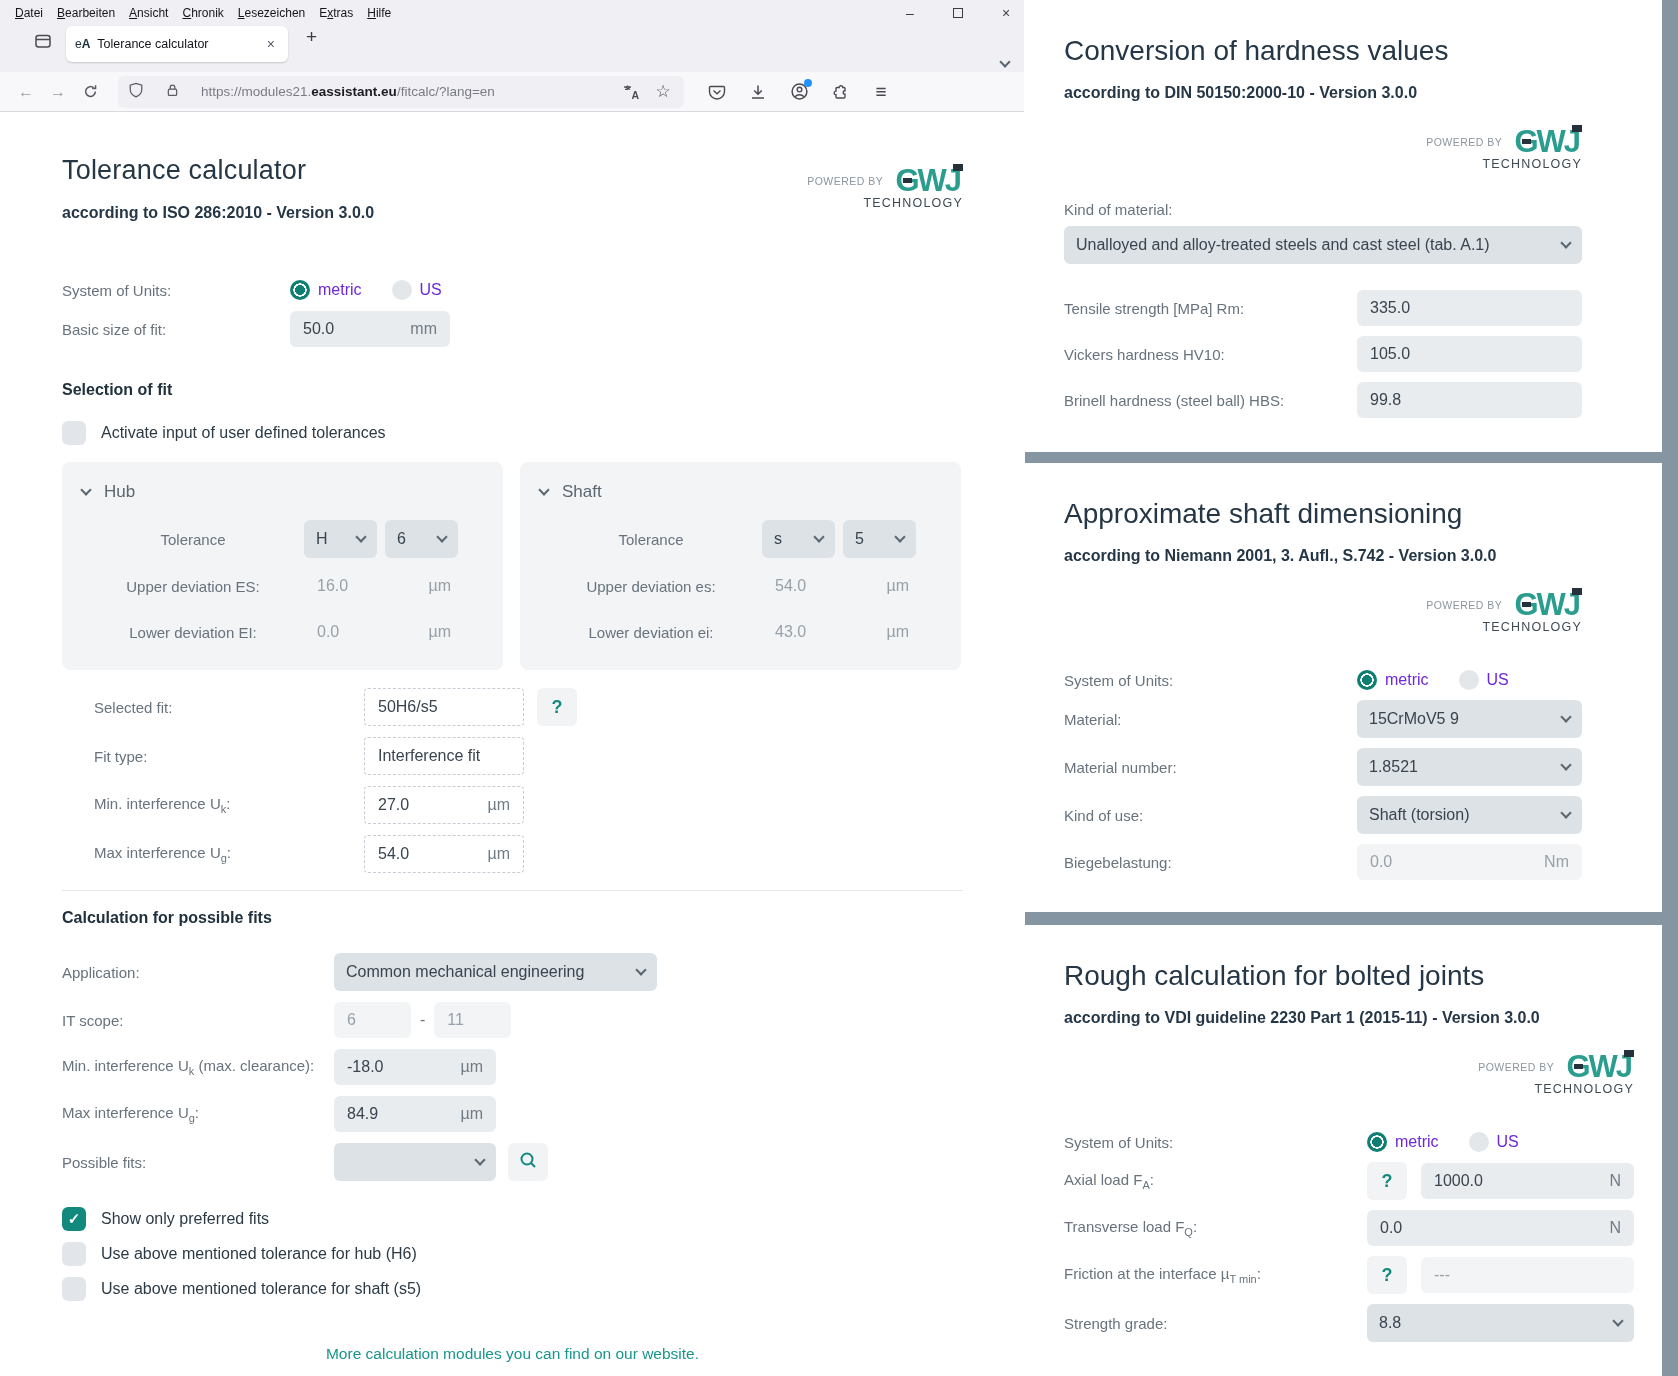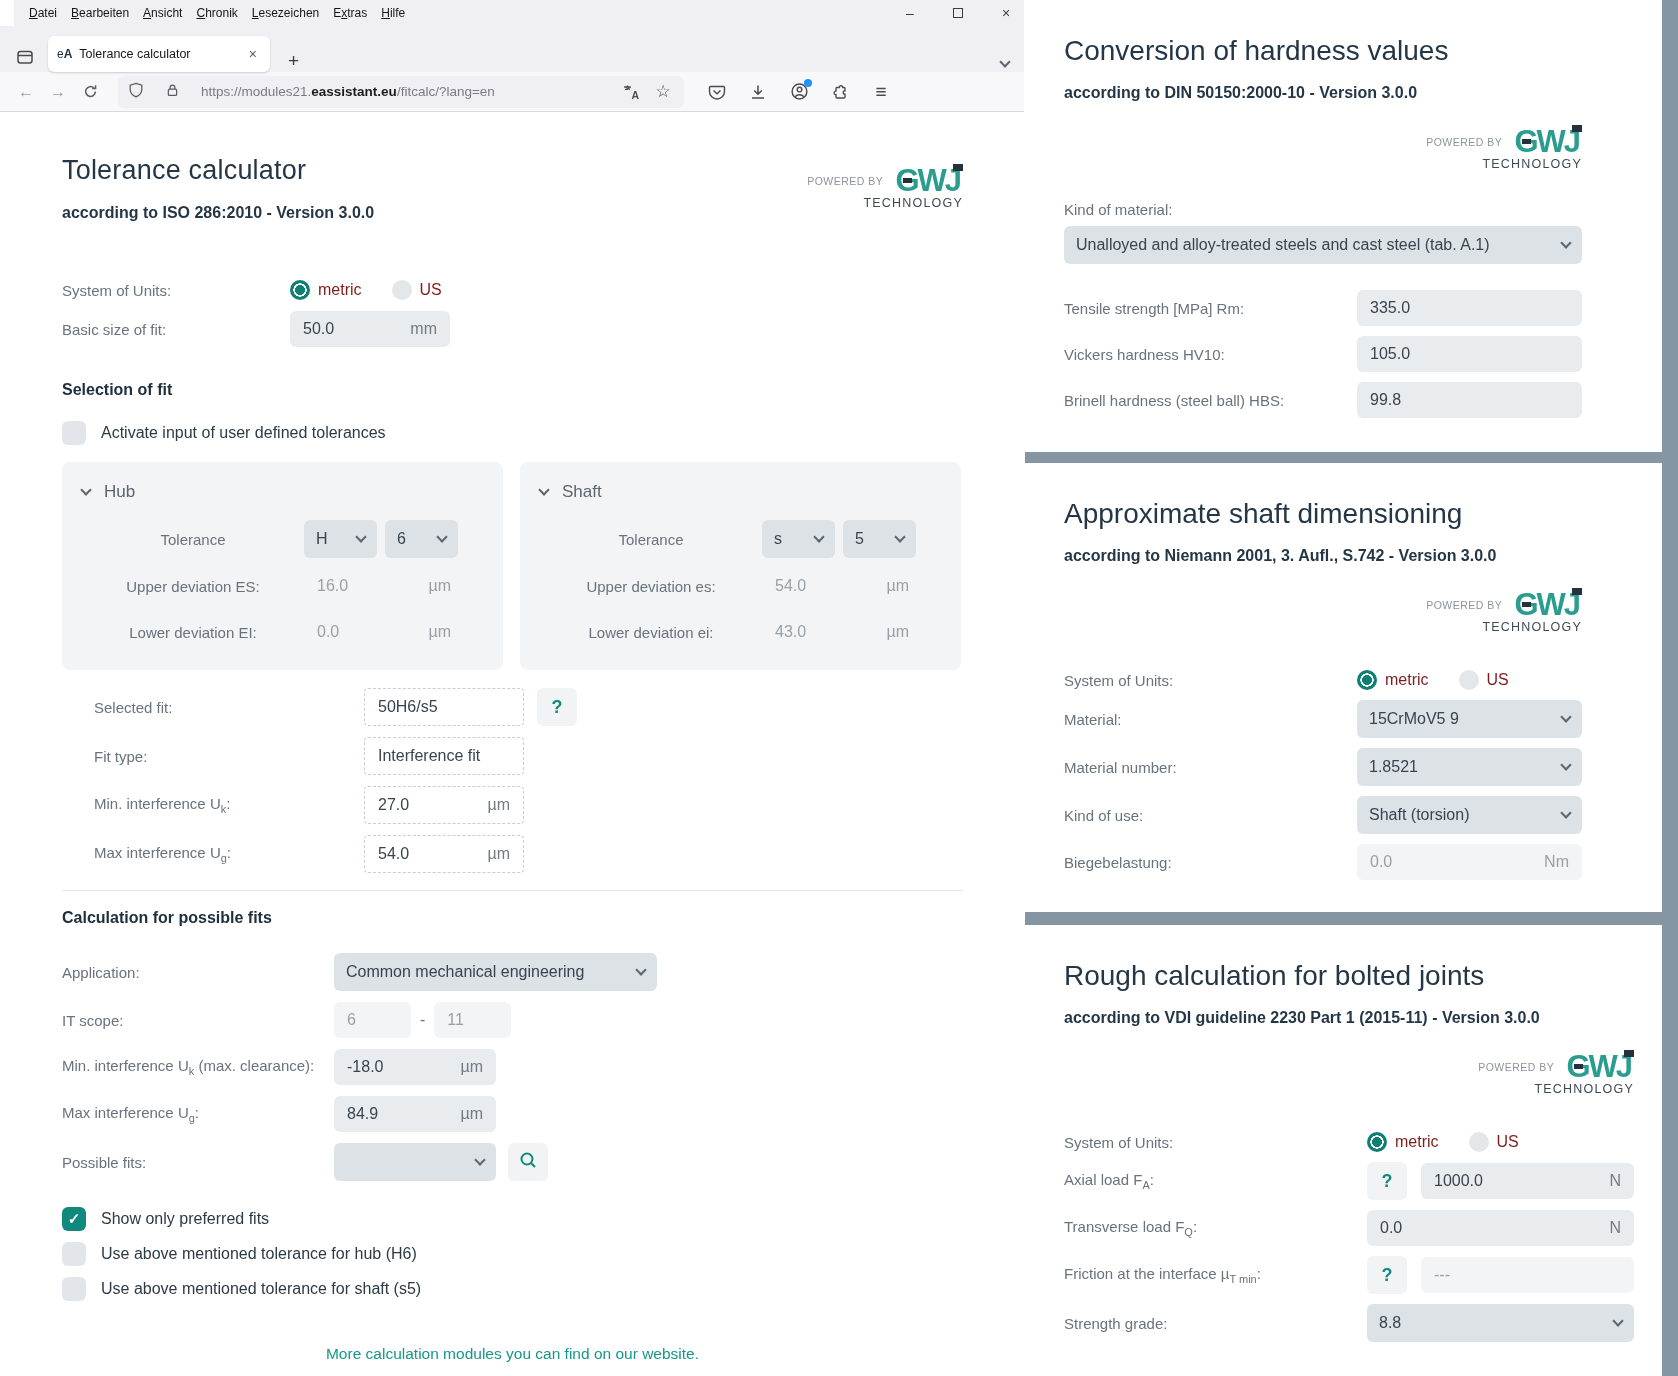--- a/index.html
+++ b/index.html
@@ -2,26 +2,26 @@
 <html><head>
 <meta charset="utf-8">
 <style>
   * { margin:0; padding:0; box-sizing:border-box; }
   html,body { width:1678px; height:1376px; overflow:hidden; }
   body { background:#8596a2; font-family:"Liberation Sans", sans-serif; color:#253746; position:relative; }
   u { text-decoration:underline; }
 
   
   .browser { position:absolute; left:0; top:0; width:1025px; height:1376px; background:#fff; }
-  .menubar { height:26px; background:#f0f0f4; display:flex; align-items:center; padding-left:8px; font-size:12px; color:#15141a; position:relative;margin-left:14px; }
+  .menubar { height:26px; background:#f0f0f4; display:flex; align-items:center; padding-left:8px; font-size:12px; color:#15141a; position:relative; }
   .menu-item { padding:3px 7px; cursor:default; }
   .win-controls { position:absolute; right:10px; top:0; height:26px; display:flex; align-items:center; gap:30px; color:#3c3c43; }
   .win-btn { width:18px; text-align:center; font-size:14px; }
   .win-max { width:10px; height:10px; border:1.5px solid #3c3c43; display:inline-block; }
-  .tabstrip { height:46px; background:#f0f0f4; display:flex; align-items:flex-end; padding:0 10px; position:relative; }
+  .tabstrip { height:46px; background:#f0f0f4; display:flex; align-items:flex-start; padding:0 28px; position:relative; }
   .fxview { width:30px; height:30px; border-radius:5px; display:flex; align-items:center; justify-content:center; color:#4a4a52; }
   .tab { margin-left:8px; width:222px; height:36px; background:#fff; border-radius:6px; box-shadow:0 1px 2px rgba(0,0,0,.18); display:flex; align-items:center; padding:0 9px; font-size:12.5px; }
   .tab-fav { font-size:12px; margin-right:7px; color:#20323e; }
   .tab-fav b { font-weight:700; }
   .tab-title { flex:1; color:#15141a; white-space:nowrap; overflow:hidden; }
   .tab-close { color:#5b5b66; font-size:14px; padding:2px 4px; }
   .newtab { margin-left:12px; font-size:19px; color:#3c3c43; padding:0 6px; }
   .alltabs { position:absolute; right:16px; bottom:6px; }
   .navbar { height:40px; background:#f8f8fb; border-bottom:1px solid #d9d9e0; display:flex; align-items:center; padding:0 10px; }
   .nav-btn { width:32px; height:30px; display:flex; align-items:center; justify-content:center; color:#5b5b66; font-size:16px; }
@@ -45,21 +45,21 @@
   .powered { font-size:10.5px; color:#8b959d; letter-spacing:.5px; }
   .gwj { position:relative; font-size:31px; font-weight:800; color:#2a9d8f; letter-spacing:-2px; line-height:1; padding-right:3px; }
   .gwj .g-dash { position:absolute; left:8px; top:13px; width:9px; height:5px; background:#26323b; }
   .gwj .j-sq { position:absolute; right:0; top:-1px; width:10px; height:7px; background:#26323b; }
   .tech { font-size:12.5px; color:#3f4a53; letter-spacing:1.2px; margin-top:0px; }
 
   .row { display:flex; align-items:center; margin-bottom:11px; }
   .lbl { width:228px; font-size:15px; color:#68737d; flex-shrink:0; }
   .lbl sub, .rlbl sub { font-size:11px; }
   .units-row { margin-top:58px; }
-  .radios { display:flex; align-items:center; gap:8px; font-size:16px; color:#7f1d1d; }
+  .radios { display:flex; align-items:center; gap:8px; font-size:16px; color:#6d28d9; }
   .radio { width:20px; height:20px; border-radius:50%; background:radial-gradient(circle,#0e7f73 0 34%,#ffffff 36% 46%,#0e7f73 48% 100%); }
   .radio.off { background:#e3e7ea; }
   .radio-gap { width:14px; }
   .input { height:36px; background:#e9ecef; border-radius:6px; display:flex; align-items:center; padding:0 13px; font-size:16px; color:#39444e; }
   .input .unit { margin-left:auto; color:#707b84; padding-left:10px; }
   .input.dim { background:#f2f4f5; color:#98a1a9; }
   .input.dim .unit { color:#98a1a9; }
   .w160 { width:160px; }
   .sec-head { font-size:16px; font-weight:700; color:#20303c; }
   .sel-head { margin-top:34px; }

